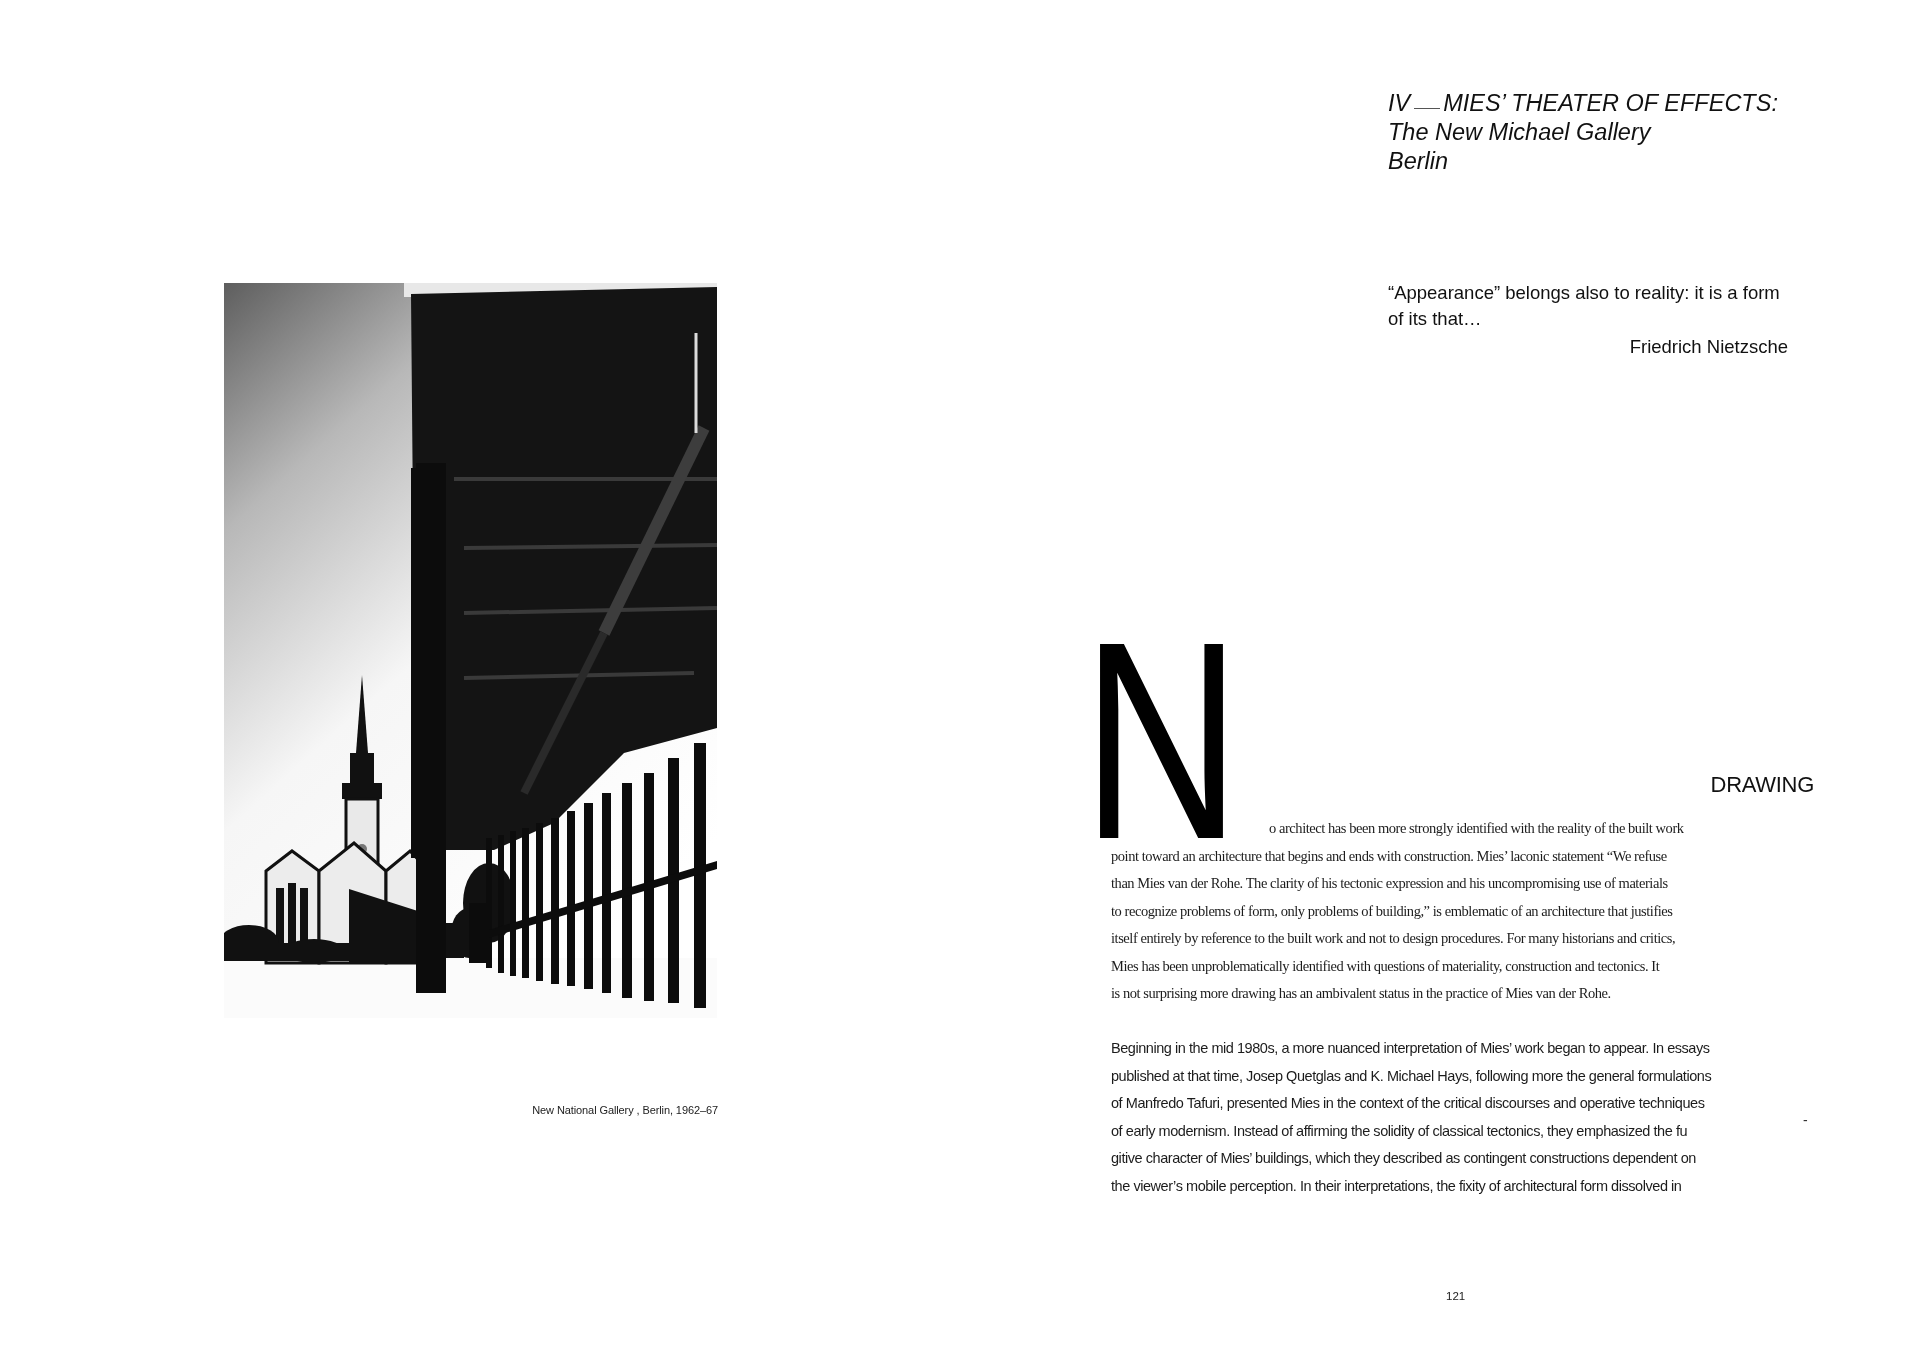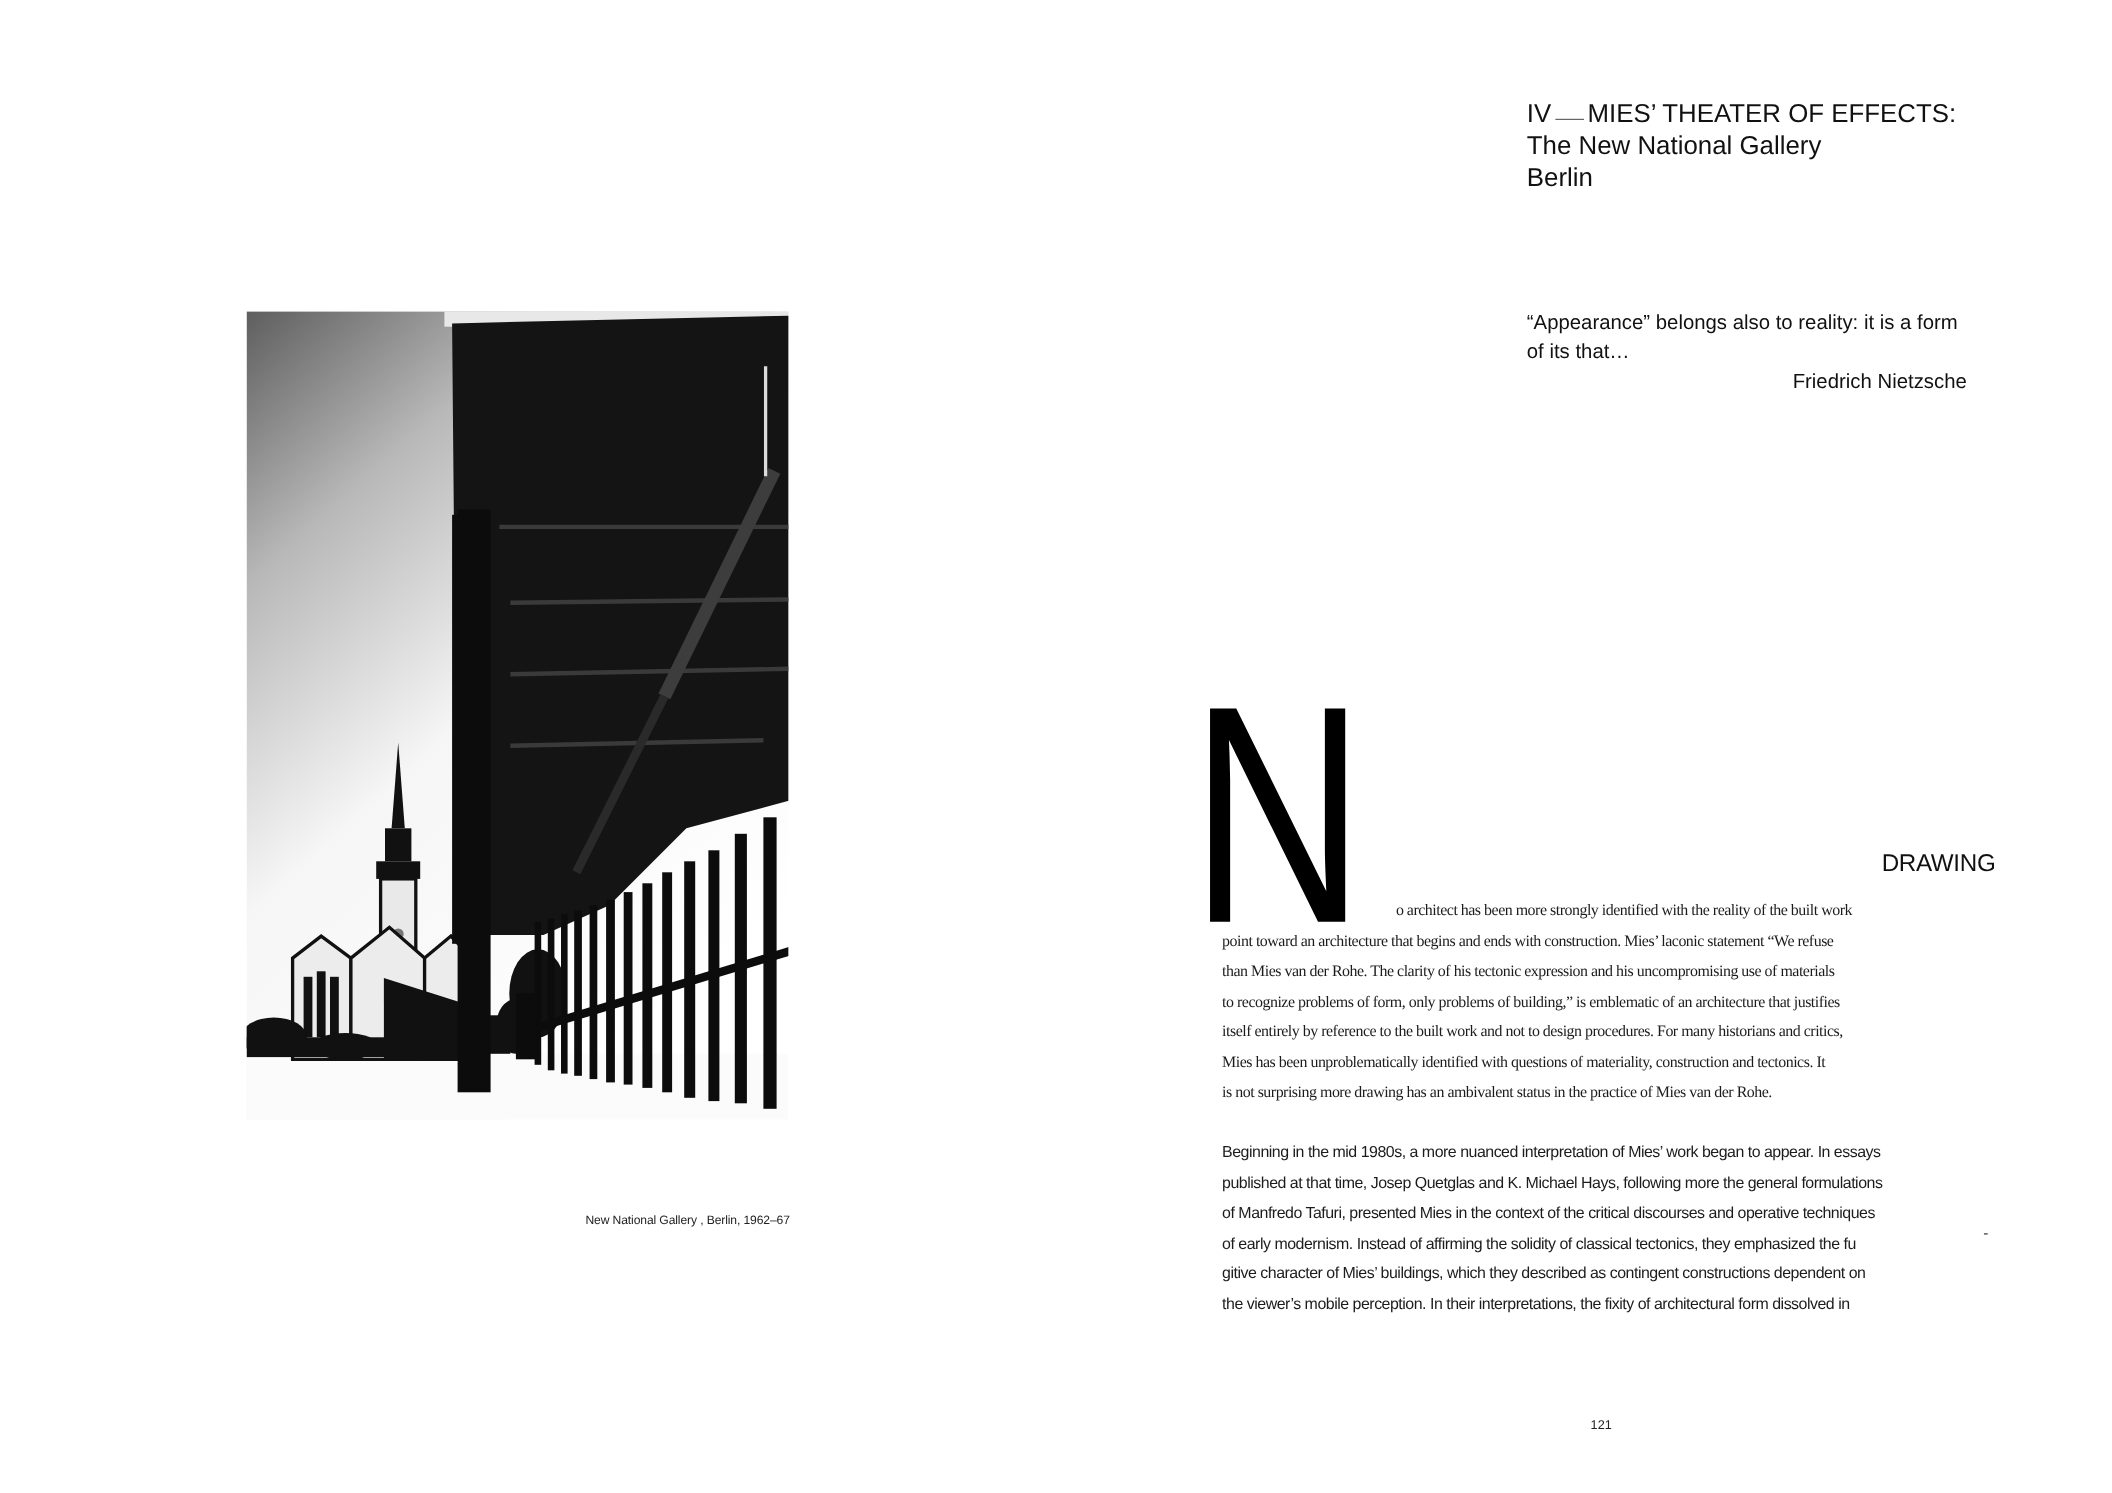--- a/index.html
+++ b/index.html
@@ -2,21 +2,21 @@
 <html><head>
 <meta charset="utf-8">
 <style>
   html, body { margin:0; padding:0; background:#ffffff; }
   body { width:1920px; height:1357px; position:relative; overflow:hidden;
          font-family:"Liberation Sans", "DejaVu Sans", sans-serif; color:#1a1a1a; }
   .abs { position:absolute; }
 
   
   .title { left:1388px; top:89px; width:420px; font-size:23.5px; line-height:29px; color:#111; }
-  .title div { white-space:nowrap; }
+  .title div { white-space:nowrap;font-style:italic; }
   .title .rule { display:inline-block; width:26px; border-bottom:1px solid #555; margin:0 3px 0 4px; vertical-align:2px; }
 
   
   .epigraph { left:1388px; top:280px; width:420px; font-size:18.5px; line-height:26px; color:#111; }
   .epigraph .attr { text-align:right; padding-right:20px; margin-top:2px; }
 
   
   .photo { left:224px; top:283px; width:493px; height:735px; overflow:hidden; background:#fff; }
   .photo svg { display:block; }
 
@@ -36,21 +36,21 @@
 
   .hyphen-mark { left:1803px; top:1112px; font-size:14px; color:#333; }
 
   .page-number { left:1446px; top:1290px; font-size:11.5px; color:#222; }
 </style>
 </head>
 <body>
 
 <div class="abs title">
   <div><span>IV</span><span class="rule"></span><span>MIES’ THEATER OF EFFECTS:</span></div>
-  <div>The New National Gallery</div>
+  <div>The New Michael Gallery</div>
   <div>Berlin</div>
 </div>
 
 <div class="abs epigraph">
   <div>“Appearance”  belongs also to reality:  it is a form</div>
   <div>of its that…</div>
   <div class="attr">Friedrich Nietzsche</div>
 </div>
 
 <div class="abs photo">

